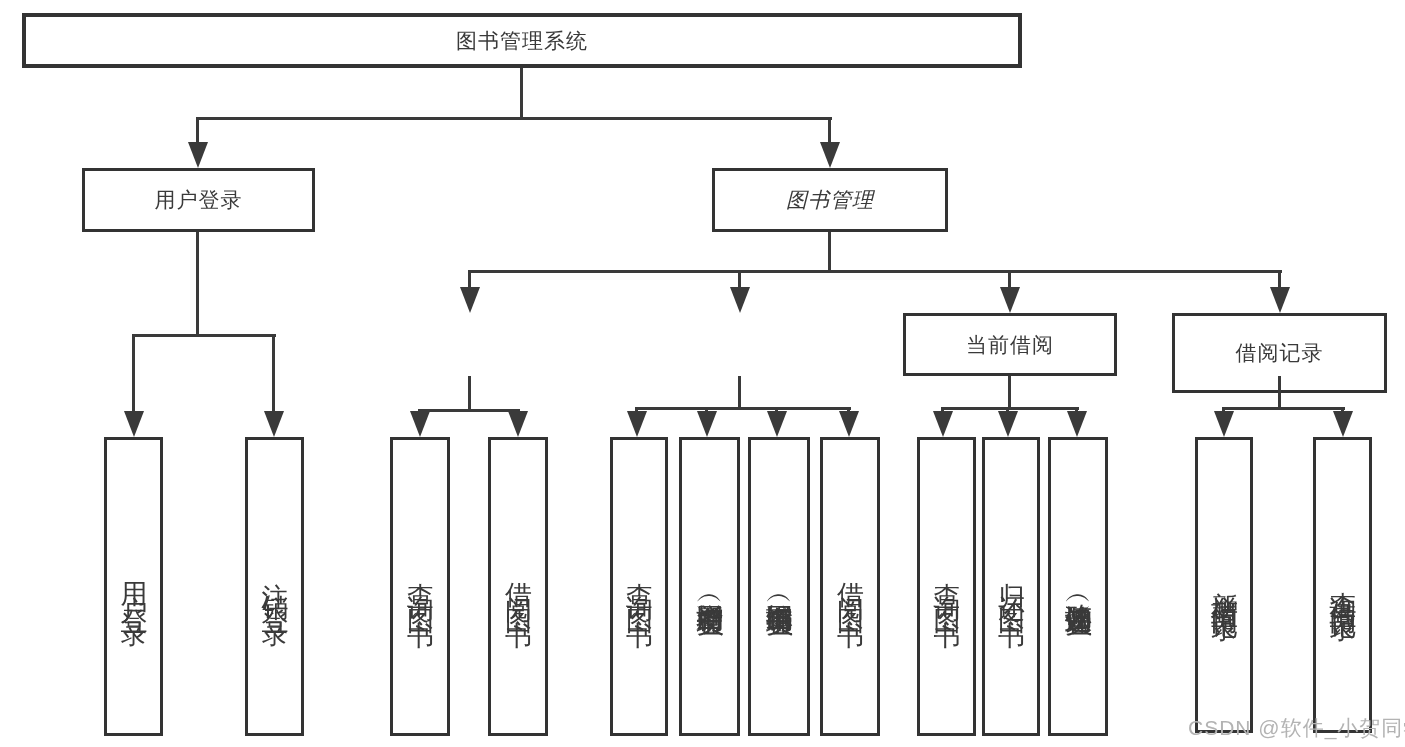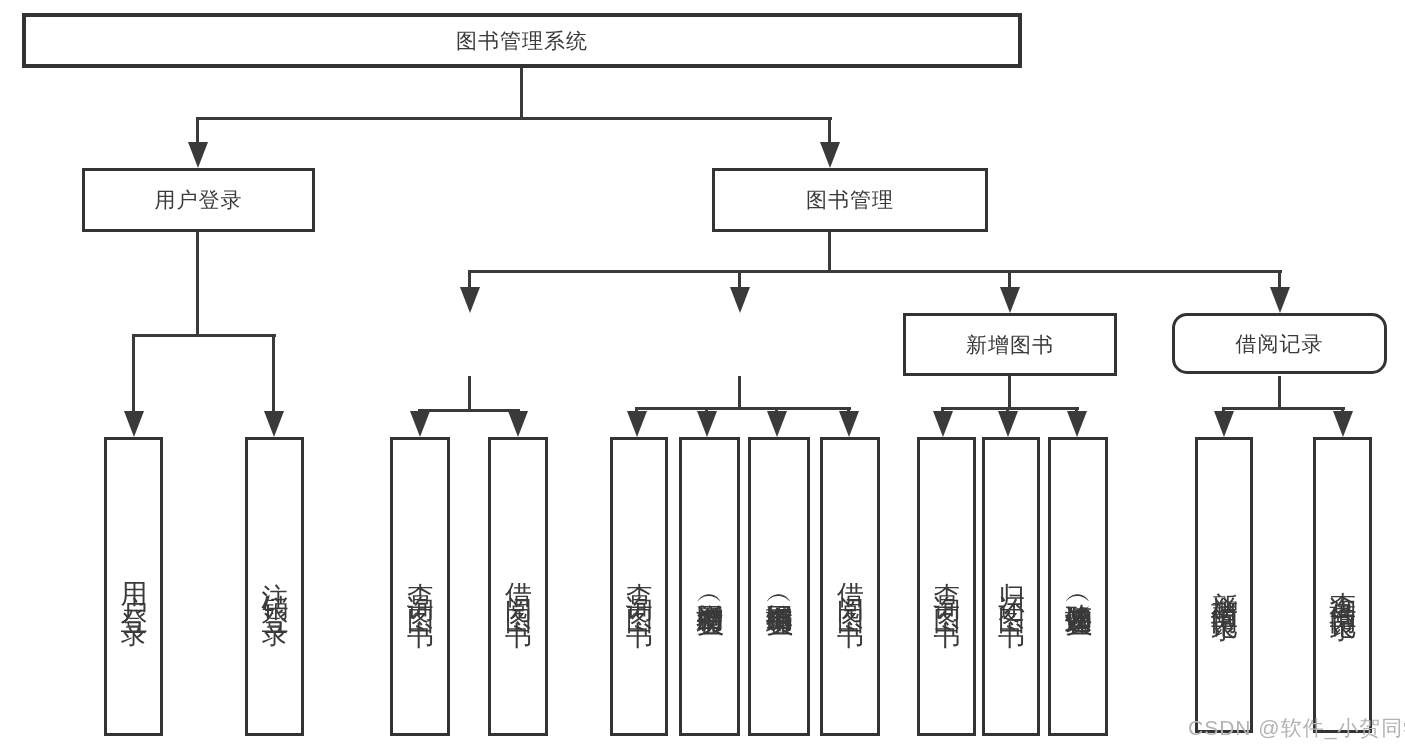--- a/index.html
+++ b/index.html
@@ -51,21 +51,21 @@
   <div class="vl" style="left:520px;top:68px;height:51px;"></div>
   <div class="hl" style="left:197px;top:117px;width:635px;"></div>
   <div class="vl" style="left:196px;top:117px;height:27px;"></div>
   <div class="tri" style="left:188px;top:142px;"></div>
   <div class="vl" style="left:828px;top:117px;height:27px;"></div>
   <div class="tri" style="left:820px;top:142px;"></div>
 
   <div class="node" style="left:82px;top:168px;width:233px;height:64px;">
     <span class="hlabel">用户登录</span>
   </div>
-  <div class="node" style="left:712px;top:168px;width:276px;height:64px;">
+  <div class="node" style="left:712px;top:168px;width:236px;height:64px;font-style:italic;">
     <span class="hlabel">图书管理</span>
   </div>
 
   <div class="vl" style="left:196px;top:232px;height:105px;"></div>
   <div class="hl" style="left:133px;top:334px;width:143px;"></div>
   <div class="vl" style="left:132px;top:334px;height:79px;"></div>
   <div class="tri" style="left:124px;top:411px;"></div>
   <div class="vl" style="left:272px;top:334px;height:79px;"></div>
   <div class="tri" style="left:264px;top:411px;"></div>
 
@@ -74,23 +74,23 @@
   <div class="vl" style="left:468px;top:270px;height:19px;"></div>
   <div class="tri" style="left:460px;top:287px;"></div>
   <div class="vl" style="left:738px;top:270px;height:19px;"></div>
   <div class="tri" style="left:730px;top:287px;"></div>
   <div class="vl" style="left:1008px;top:270px;height:19px;"></div>
   <div class="tri" style="left:1000px;top:287px;"></div>
   <div class="vl" style="left:1278px;top:270px;height:19px;"></div>
   <div class="tri" style="left:1270px;top:287px;"></div>
 
   <div class="node" style="left:903px;top:313px;width:214px;height:63px;">
-    <span class="hlabel">新增图书</span>
+    <span class="hlabel">当前借阅</span>
   </div>
-  <div class="node" style="left:1172px;top:313px;width:215px;height:61px;border-radius:15px;">
+  <div class="node" style="left:1172px;top:313px;width:215px;height:80px;">
     <span class="hlabel">借阅记录</span>
   </div>
 
   <div class="vl" style="left:468px;top:376px;height:36px;"></div>
   <div class="hl" style="left:419px;top:409px;width:101px;"></div>
   <div class="vl" style="left:418px;top:409px;height:6px;"></div>
   <div class="tri" style="left:410px;top:411px;"></div>
   <div class="vl" style="left:516px;top:409px;height:6px;"></div>
   <div class="tri" style="left:508px;top:411px;"></div>
 

